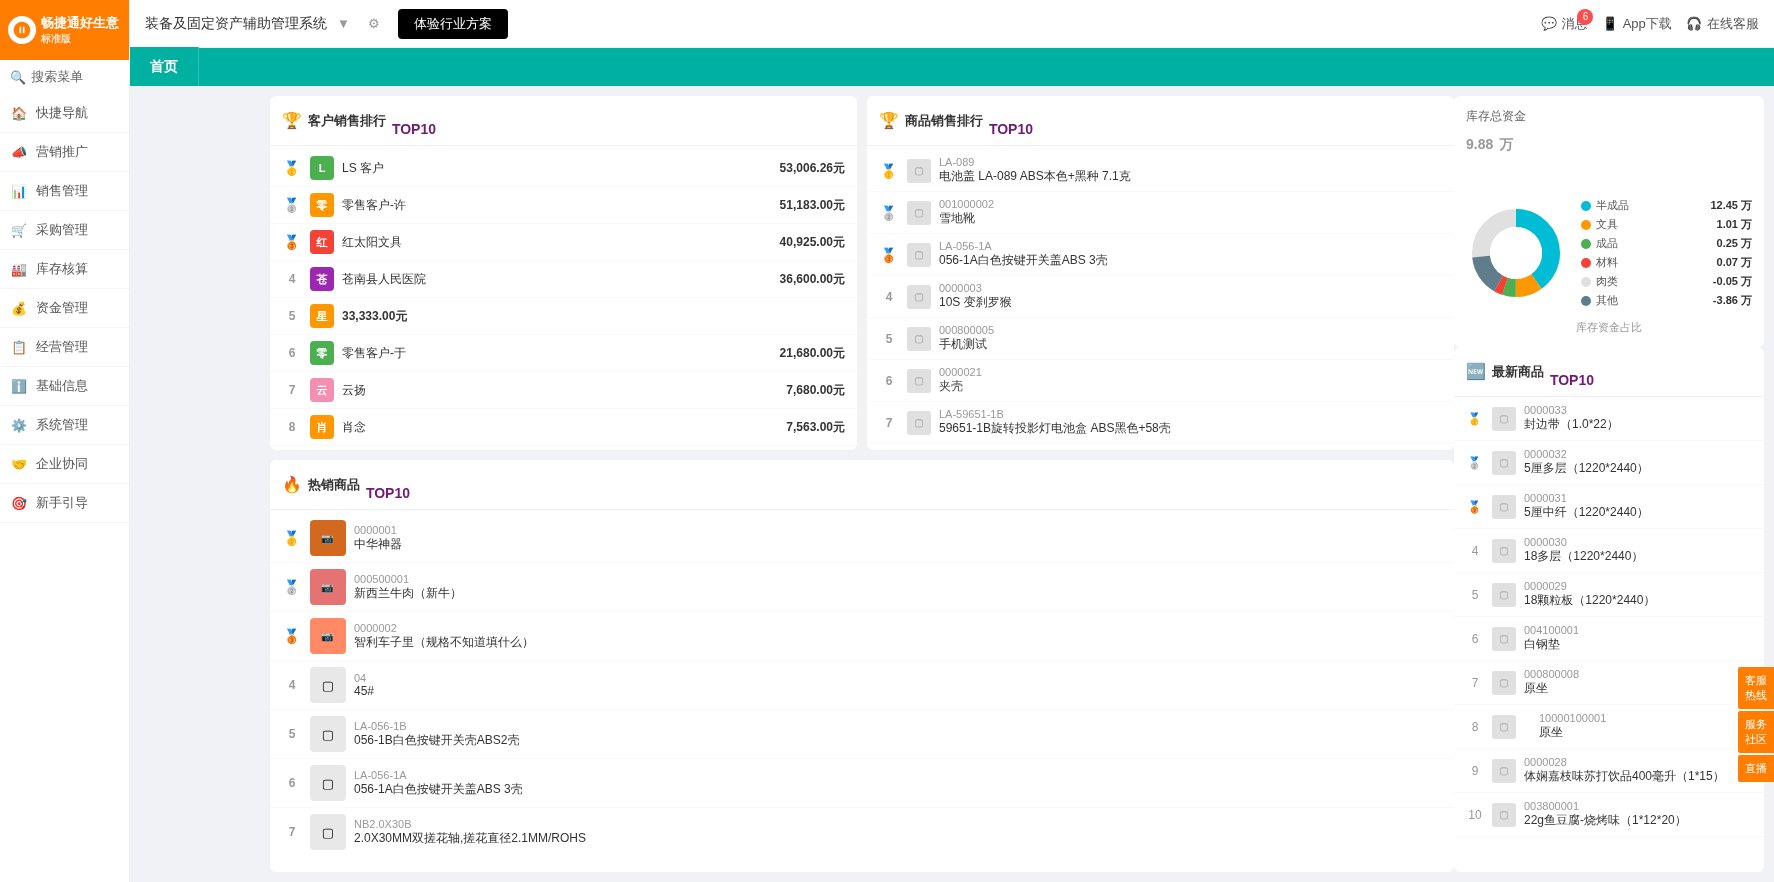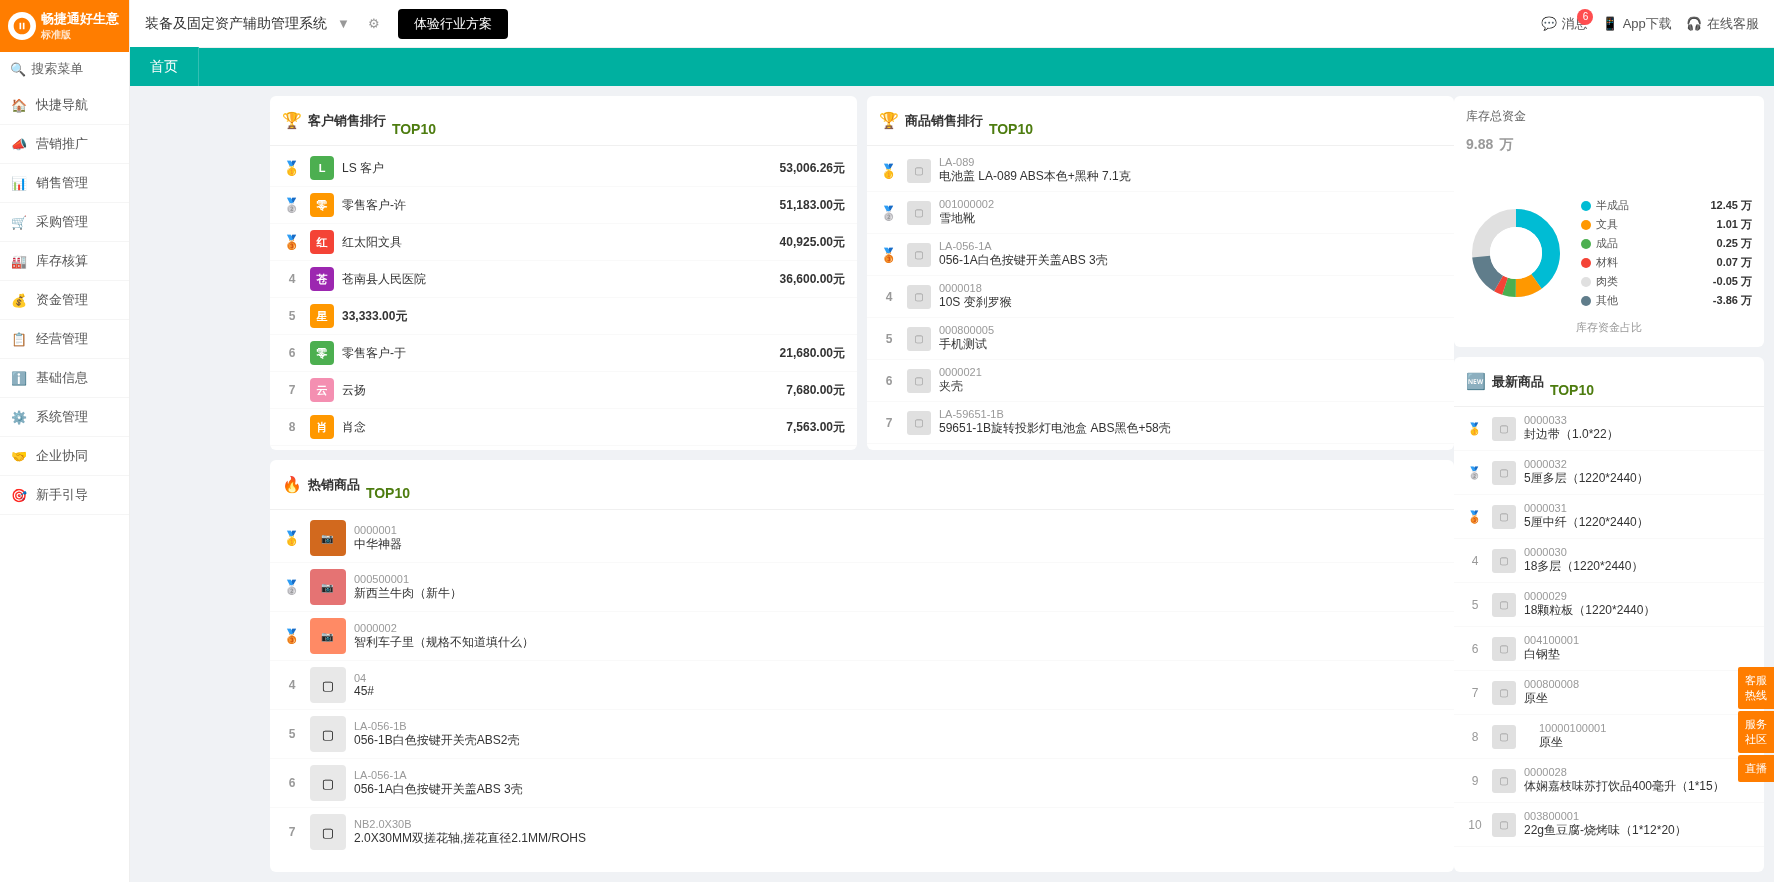--- a/index.html
+++ b/index.html
@@ -18,21 +18,21 @@
     }
     .sidebar-logo {
       background: #ff7d00;
       padding: 10px 8px;
       color: #fff;
       font-size: 13px;
       font-weight: bold;
       display: flex;
       align-items: center;
       gap: 5px;
-      height: 52px;
+      height: 60px;
     }
     .sidebar-logo-icon {
       width: 28px;
       height: 28px;
       background: #fff;
       border-radius: 50%;
       display: flex;
       align-items: center;
       justify-content: center;
     }
@@ -148,20 +148,21 @@
     .page-tab {
       padding: 8px 20px;
       height: 40px;
       display: flex;
       align-items: center;
       color: #fff;
       font-size: 14px;
       cursor: pointer;
       background: #009688;
       border-right: 1px solid rgba(255,255,255,0.2);
+      font-weight: bold;
     }
     .page-tab.active { background: #00b0a0; }
 
     
     .content-area {
       flex: 1;
       overflow: hidden;
       display: flex;
       gap: 0;
       background: #f0f2f5;
@@ -183,21 +184,20 @@
       gap: 10px;
       overflow: hidden;
     }
 
     
     .right-panel {
       width: 310px;
       flex-shrink: 0;
       display: flex;
       flex-direction: column;
-      gap: 10px;
       overflow-y: auto;
       justify-content: flex-end;
     }
 
     
     .card {
       background: #fff;
       border-radius: 6px;
       overflow: hidden;
     }
@@ -205,21 +205,21 @@
       padding: 8px 12px;
       font-size: 13px;
       font-weight: bold;
       color: #333;
       display: flex;
       align-items: center;
       gap: 6px;
       border-bottom: 1px solid #f0f0f0;
     }
     .card-header .top10-label {
-      color: #4d7c0f;
+      color: #701a75;
       font-weight: bold;
       font-size: 14px;
       margin-top: 17px;
     }
 
     
     .rank-list { padding: 4px 0; }
     .rank-item {
       display: flex;
       align-items: center;
@@ -586,21 +586,21 @@
               <div style="width:24px;height:24px;background:#e0e0e0;border-radius:3px;display:flex;align-items:center;justify-content:center;font-size:10px;color:#999;flex-shrink:0;">▢</div>
               <div class="product-info">
                 <span class="product-code">LA-056-1A</span>
                 <span class="product-name">056-1A白色按键开关盖ABS 3壳</span>
               </div>
             </div>
             <div class="rank-item">
               <span class="rank-num">4</span>
               <div style="width:24px;height:24px;background:#e0e0e0;border-radius:3px;display:flex;align-items:center;justify-content:center;font-size:10px;color:#999;flex-shrink:0;">▢</div>
               <div class="product-info">
-                <span class="product-code">0000018</span>
+                <span class="product-code">0000003</span>
                 <span class="product-name">10S 变刹罗猴</span>
               </div>
             </div>
             <div class="rank-item">
               <span class="rank-num">5</span>
               <div style="width:24px;height:24px;background:#e0e0e0;border-radius:3px;display:flex;align-items:center;justify-content:center;font-size:10px;color:#999;flex-shrink:0;">▢</div>
               <div class="product-info">
                 <span class="product-code">000800005</span>
                 <span class="product-name">手机测试</span>
               </div>

